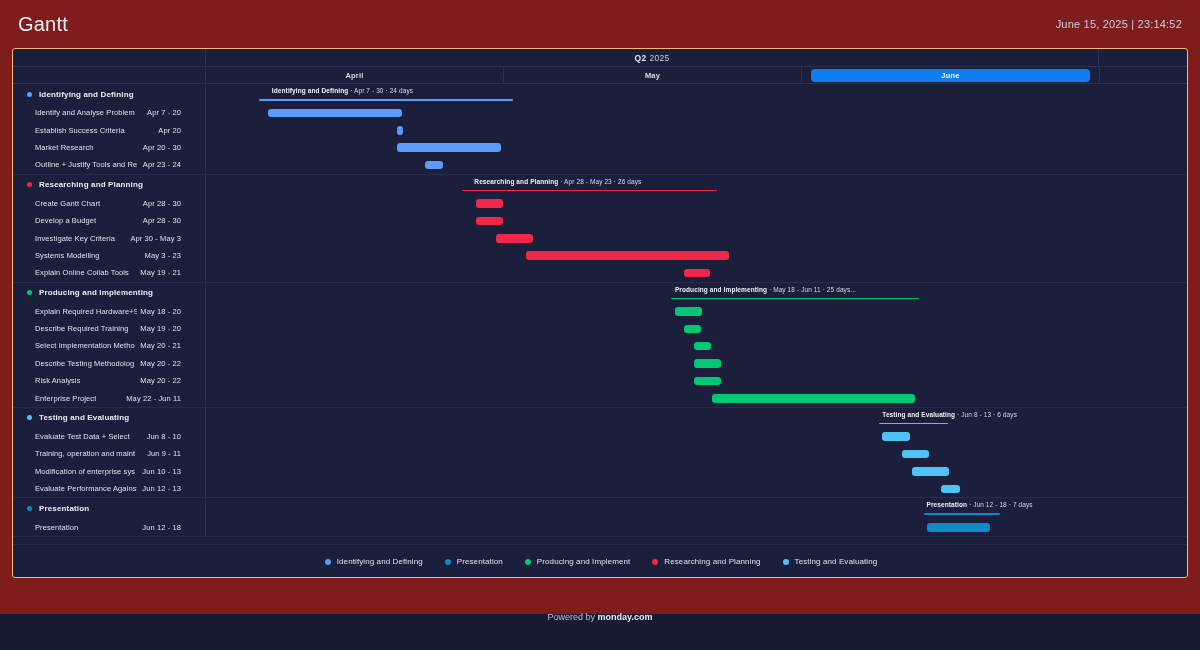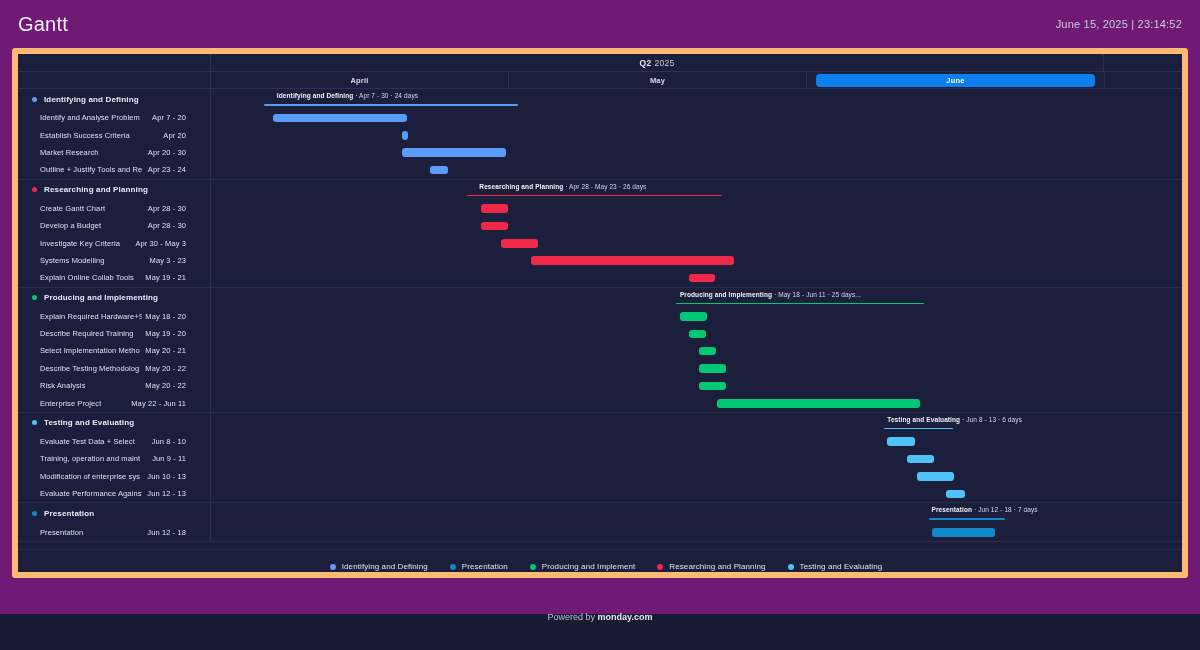--- a/index.html
+++ b/index.html
@@ -5,21 +5,21 @@
   * { box-sizing: border-box; margin: 0; padding: 0; }
   html, body {
     width: 1200px; height: 650px;
     background: #181b34;
     font-family: "Liberation Sans", sans-serif;
     overflow: hidden;
   }
   .app {
     position: relative;
     width: 1200px; height: 614px;
-    background: #701a75;
+    background: #7f1d1d;
     color: #e8eaf4;
   }
 
   
   .topbar {
     position: absolute; left: 0; top: 0;
     width: 1200px; height: 48px;
     display: flex; align-items: center;
     justify-content: space-between;
     padding: 0 18px;
@@ -30,21 +30,21 @@
   }
   .timestamp {
     font-size: 11px; color: #c9cde0; letter-spacing: .2px;
   }
 
   
   .board {
     position: absolute; left: 12px; top: 48px;
     width: 1176px; height: 530px;
     background: #1b1f3b;
-    border: 6px solid #fdba74;
+    border: 1px solid #fdba74;
     border-radius: 3px;
     overflow: hidden;
   }
 
   
   .hdr-quarter, .hdr-month {
     position: absolute; left: 0; width: 1176px;
     display: flex;
   }
   .hdr-quarter { top: 0; height: 18px; }

